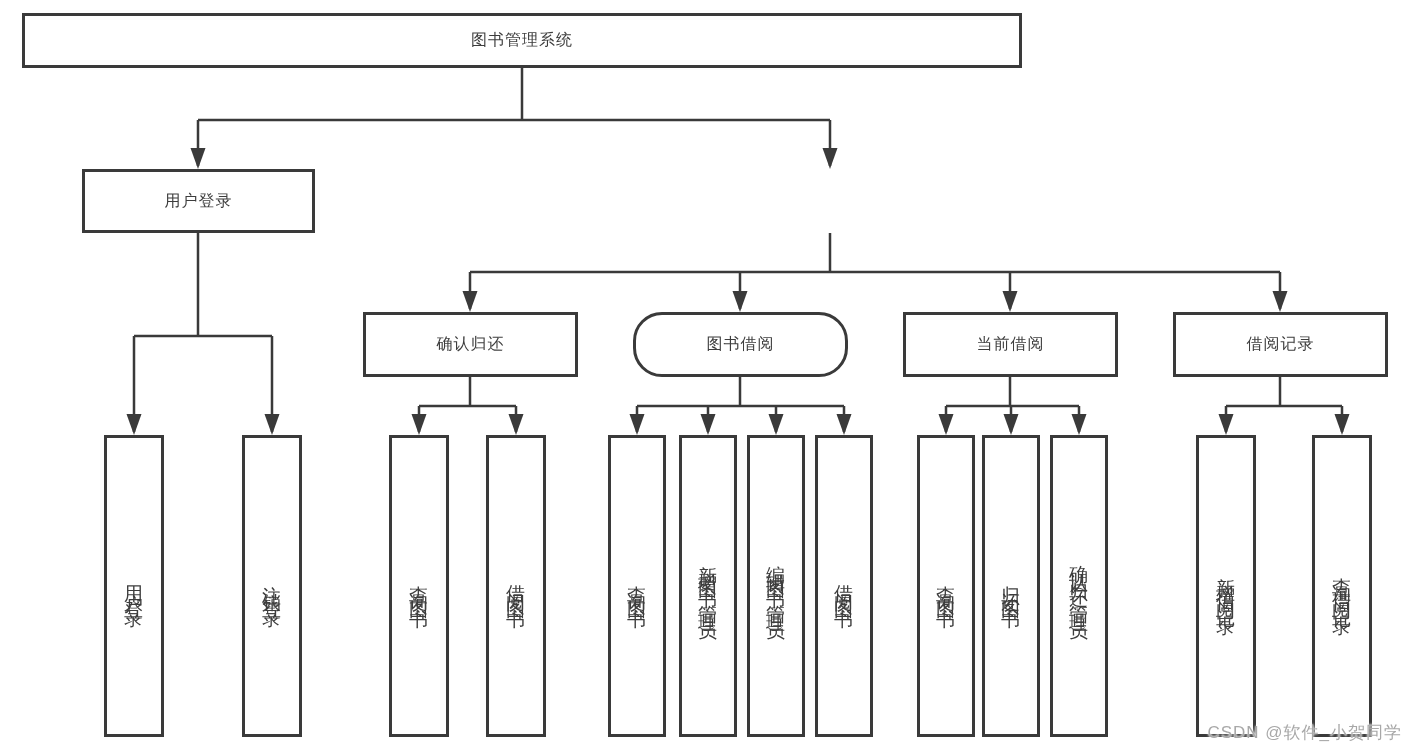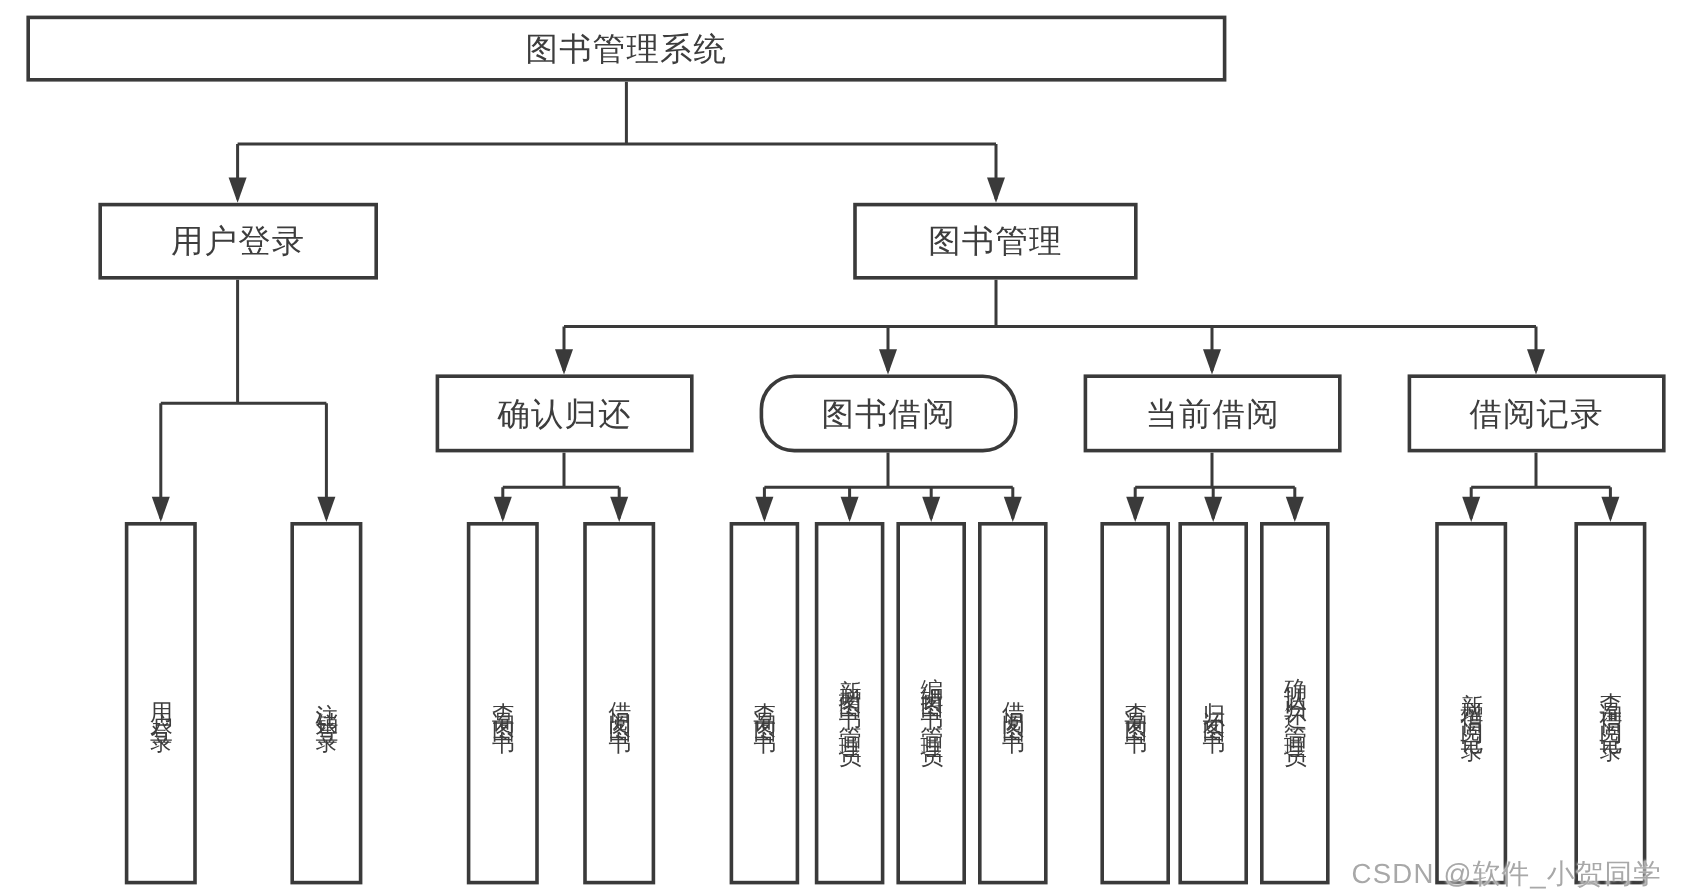--- a/index.html
+++ b/index.html
@@ -24,34 +24,34 @@
     position:absolute;
     box-sizing:border-box;
     border:3px solid var(--line-color);
     background:#fff;
     display:flex;
     align-items:center;
     justify-content:center;
     z-index:2;
     color:var(--text-color);
   }
-  .hbox{font-size:27px;letter-spacing:1px;white-space:nowrap;}
+  .hbox{font-size:16px;letter-spacing:1px;white-space:nowrap;}
   .vbox{
     writing-mode:vertical-rl;
     text-orientation:mixed;
     font-size:19px;
     letter-spacing:0.42em;
     line-height:1;
   }
   .watermark{
     position:absolute;
-    right:20px;
+    right:3px;
     bottom:3px;
     z-index:5;
-    font-size:23px;
+    font-size:17px;
     letter-spacing:1px;
     color:var(--wm-color);
     text-shadow:0 0 3px #fff,0 0 2px #fff;
     white-space:nowrap;
   }
 </style>
 </head>
 <body>
 
 <div class="stage">
@@ -82,21 +82,20 @@
     <polygon class="arrowhead" points="946,435 938.5,414 953.5,414"></polygon>
     <polygon class="arrowhead" points="1011,435 1003.5,414 1018.5,414"></polygon>
     <polygon class="arrowhead" points="1079,435 1071.5,414 1086.5,414"></polygon>
     <polygon class="arrowhead" points="1226,435 1218.5,414 1233.5,414"></polygon>
     <polygon class="arrowhead" points="1342,435 1334.5,414 1349.5,414"></polygon>
   </svg>
 
   <div class="node hbox" style="left:22px;top:13px;width:1000px;height:55px;">图书管理系统</div>
 
   <div class="node hbox" style="left:82px;top:169px;width:233px;height:64px;">用户登录</div>
-  <div class="node hbox" style="left:711px;top:169px;width:237px;height:64px;">图书管理</div>
 
   <div class="node hbox" style="left:363px;top:312px;width:215px;height:65px;">确认归还</div>
   <div class="node hbox" style="left:633px;top:312px;width:215px;height:65px;border-radius:29px;">图书借阅</div>
   <div class="node hbox" style="left:903px;top:312px;width:215px;height:65px;">当前借阅</div>
   <div class="node hbox" style="left:1173px;top:312px;width:215px;height:65px;">借阅记录</div>
 
   <div class="node vbox" style="left:104px;top:435px;width:60px;height:302px;">用户登录</div>
   <div class="node vbox" style="left:242px;top:435px;width:60px;height:302px;">注销登录</div>
 
   <div class="node vbox" style="left:389px;top:435px;width:60px;height:302px;">查询图书</div>

